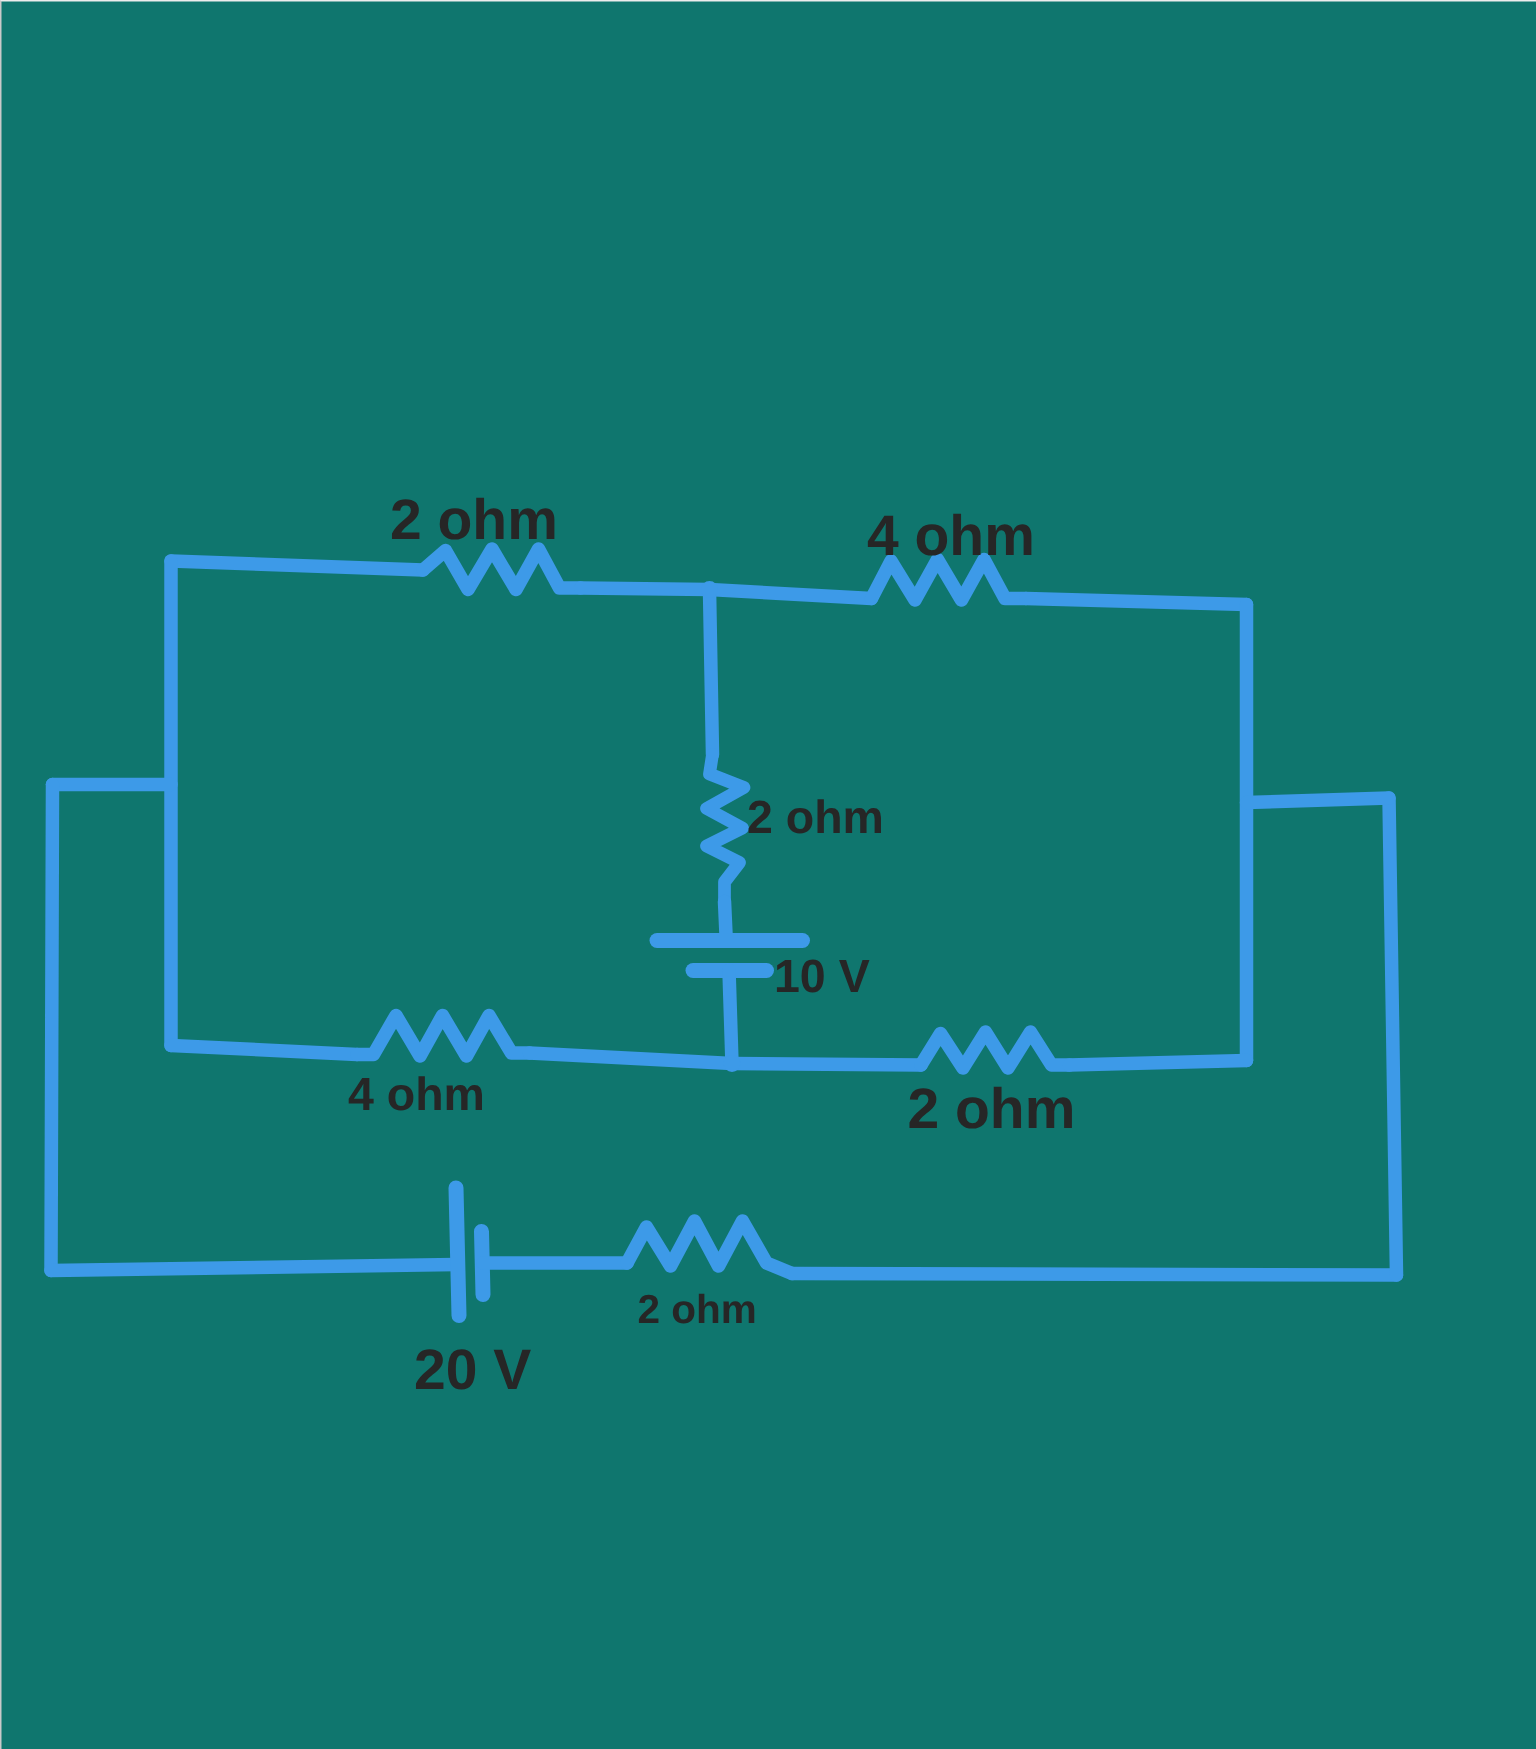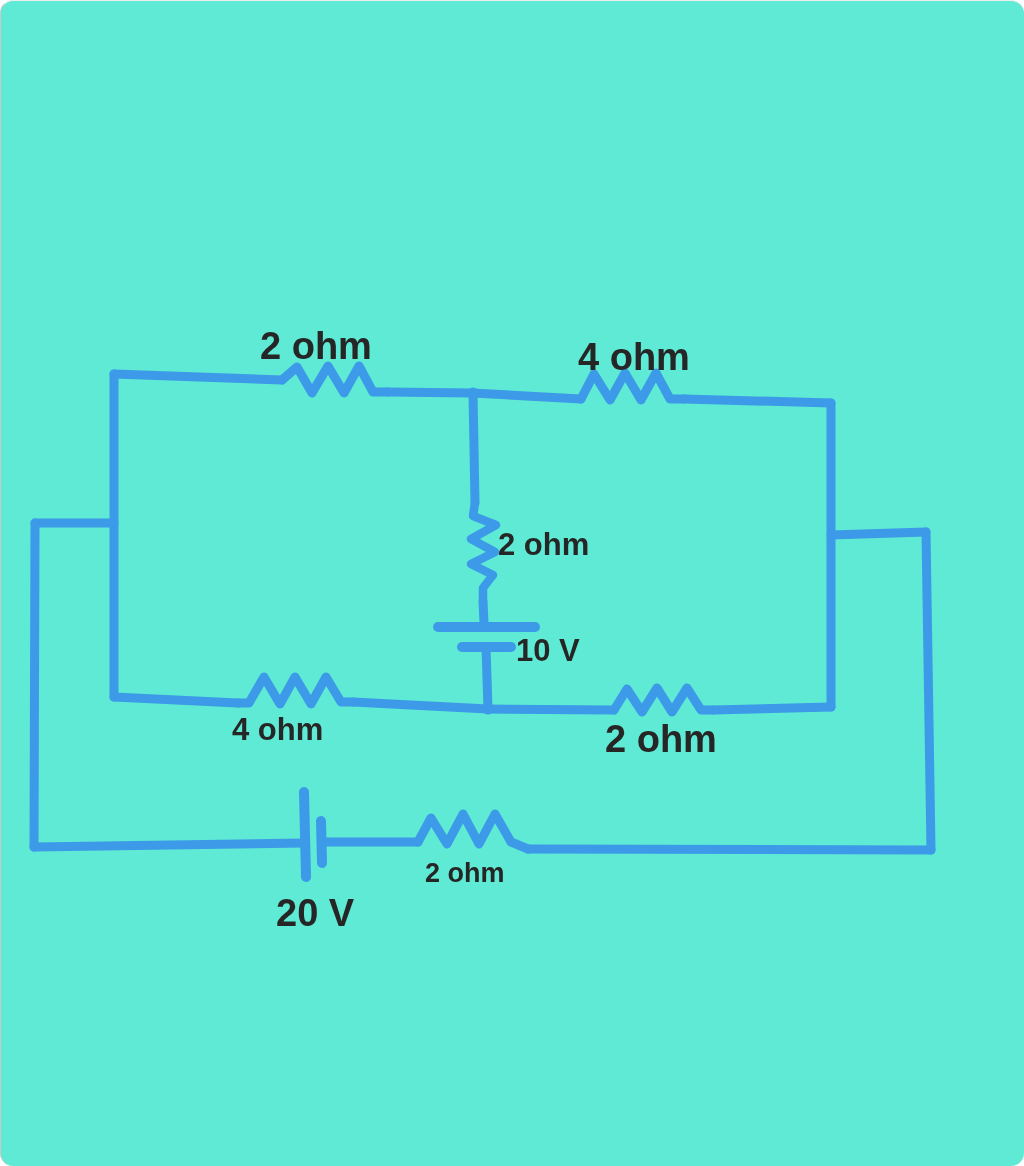--- a/index.html
+++ b/index.html
@@ -11,25 +11,24 @@
   body {
     width: 1024px;
     height: 1166px;
     font-family: "Liberation Sans", sans-serif;
     overflow: hidden;
   }
   #canvas-wrap {
     position: relative;
     width: 1024px;
     height: 1166px;
-    background: #5eead4;
+    background: #0f766e;
     border-left: 1px solid #c9c9c9;
     border-top: 1px solid #ededed;
     box-sizing: border-box;
-    border-radius: 13px;
   }
   #circuit-svg {
     position: absolute;
     left: 0;
     top: 0;
     width: 1024px;
     height: 1166px;
     display: block;
   }
   .wire {

